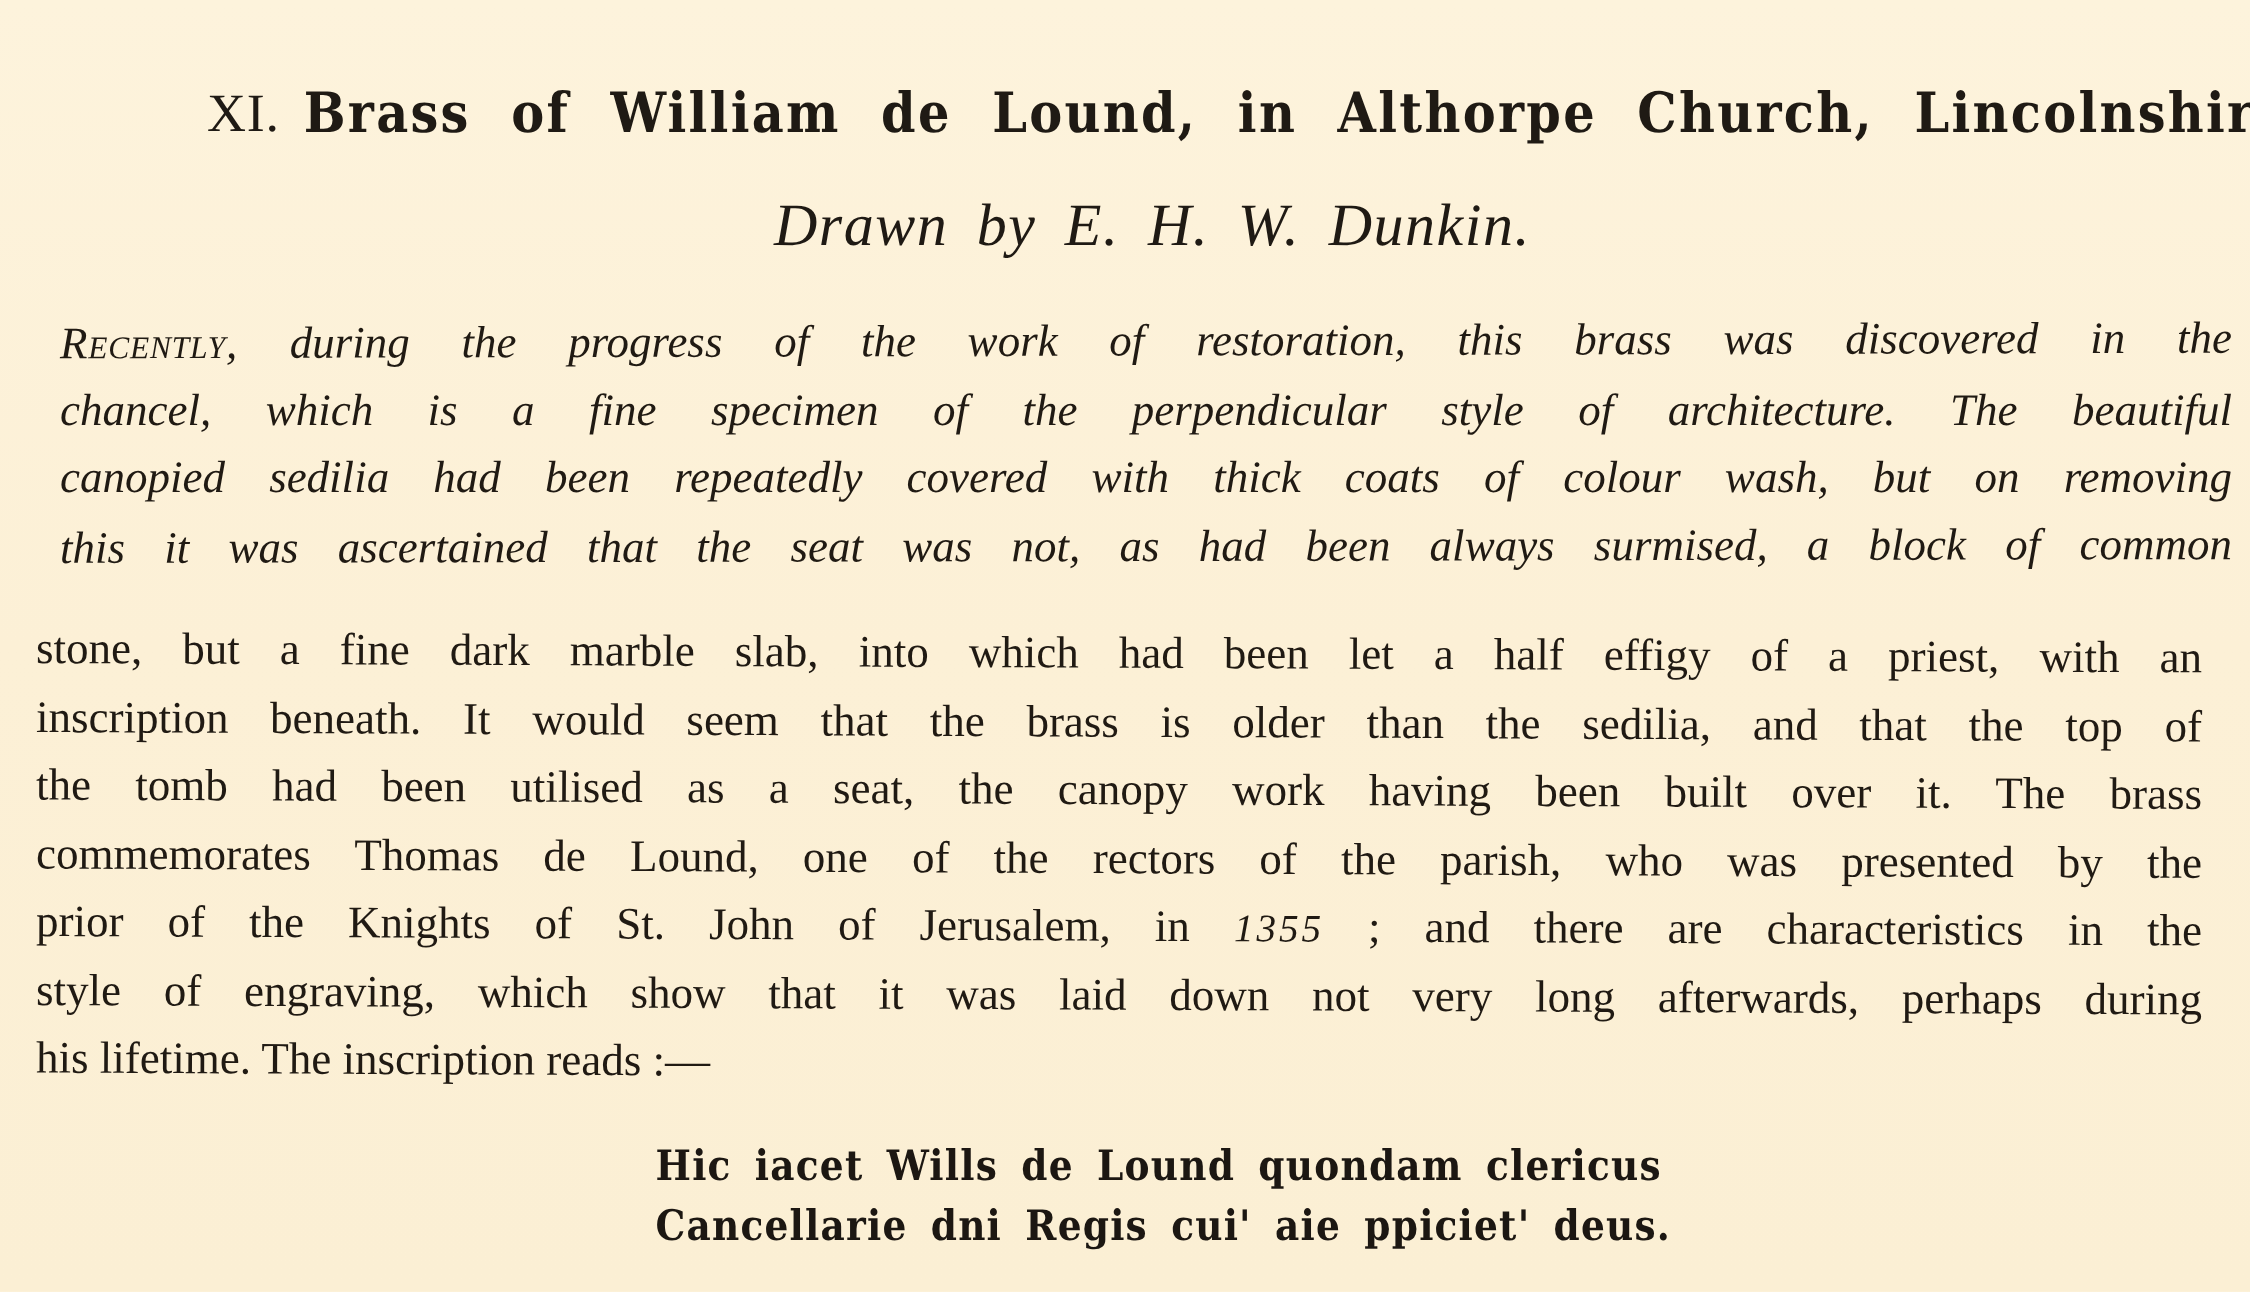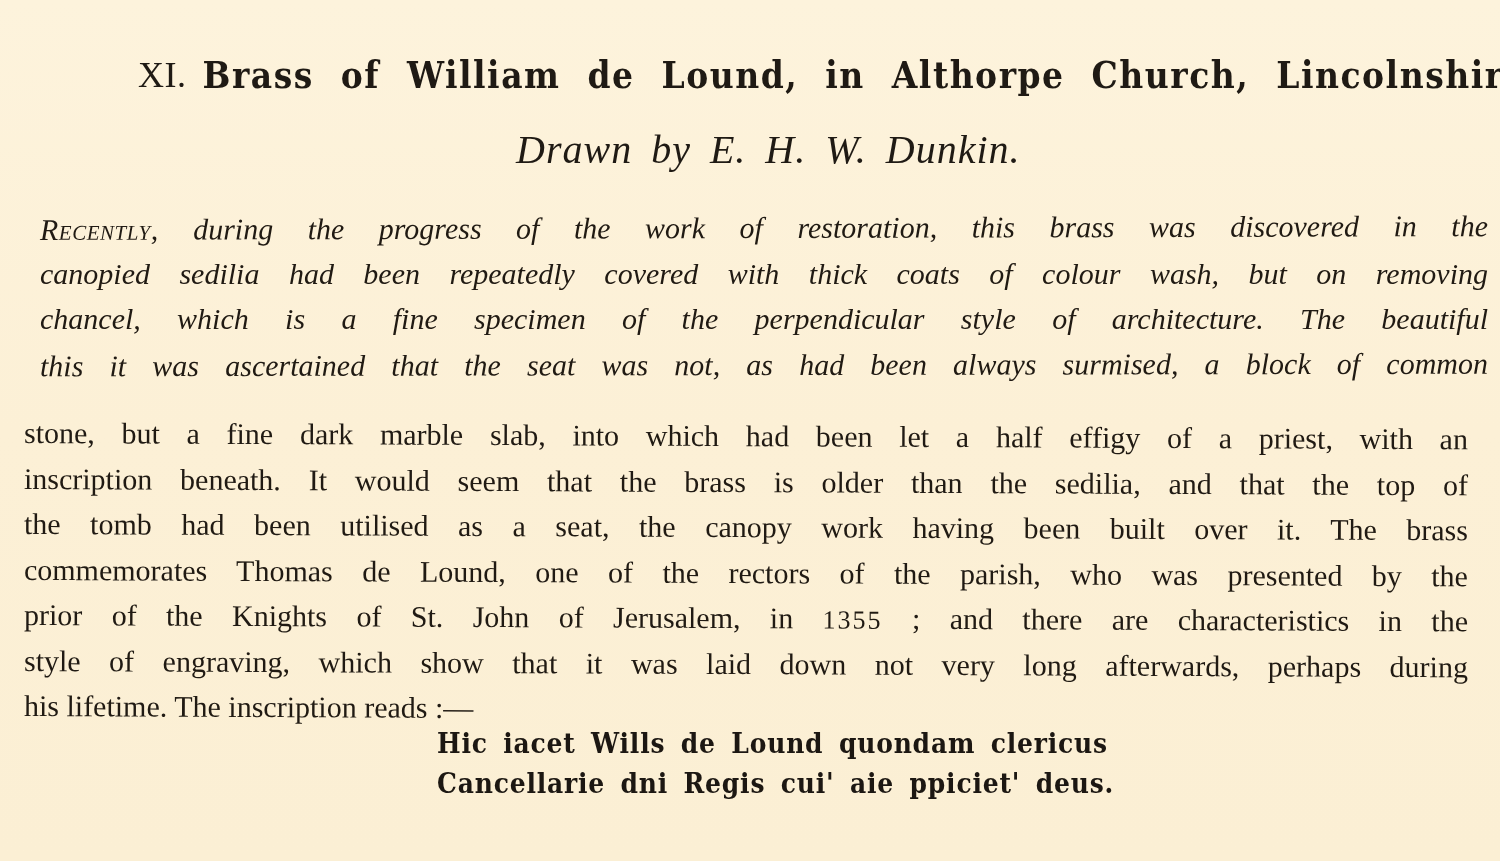--- a/index.html
+++ b/index.html
@@ -68,25 +68,25 @@
     text-align-last: justify;
     height: 45.5px;
   }
   .para1 { left: 40px; top: 205px; width: 1448px; font-style: italic; }
   .para1 .line:nth-child(1) { transform: rotate(-0.15deg); }
   .para1 .line:nth-child(4) { transform: rotate(-0.1deg); }
   .para2 { left: 24px; top: 410px; width: 1444px; }
   .para2 .line { transform: rotate(0.25deg); transform-origin: left center; }
   .para2 .line.last { text-align: left; text-align-last: left; }
   .smallcaps { font-variant: small-caps; letter-spacing: 0.5px; }
-  .oldstyle { font-size: 26px; letter-spacing: 2px; }
+  .oldstyle { font-size: 26px; letter-spacing: 2px; font-style: italic; }
   .inscription {
     position: absolute;
     left: 437px;
-    top: 724px;
+    top: 758px;
     width: 620px;
     font-family: "DejaVu Serif", serif;
     font-weight: bold;
     font-size: 25px;
     line-height: 40px;
     letter-spacing: 0.8px;
     word-spacing: 6px;
     color: #1c1712;
   }
   .inscription .line {
@@ -102,22 +102,22 @@
 <div class="page">
 
   <div class="heading">
     <span class="num">XI.</span><span class="blackletter">Brass of William de Lound, in Althorpe Church, Lincolnshire.</span>
   </div>
 
   <div class="byline">Drawn by E. H. W. Dunkin.</div>
 
   <div class="para para1">
     <span class="line"><span class="smallcaps">Recently,</span><span> during the progress of the work of restoration, this brass was discovered in the</span></span>
+    <span class="line">chancel, which is a fine specimen of the perpendicular style of architecture.  The beautiful</span>
     <span class="line">canopied sedilia had been repeatedly covered with thick coats of colour wash, but on removing</span>
-    <span class="line">chancel, which is a fine specimen of the perpendicular style of architecture.  The beautiful</span>
     <span class="line">this it was ascertained that the seat was not, as had been always surmised, a block of common</span>
   </div>
 
   <div class="para para2">
     <span class="line">stone, but a fine dark marble slab, into which had been let a half effigy of a priest, with an</span>
     <span class="line">inscription beneath.  It would seem that the brass is older than the sedilia, and that the top of</span>
     <span class="line">the tomb had been utilised as a seat, the canopy work having been built over it.  The brass</span>
     <span class="line">commemorates Thomas de Lound, one of the rectors of the parish, who was presented by the</span>
     <span class="line"><span>prior of the Knights of St. John of Jerusalem, in </span><span class="oldstyle">1355</span><span> ; and there are characteristics in the</span></span>
     <span class="line">style of engraving, which show that it was laid down not very long afterwards, perhaps during</span>

